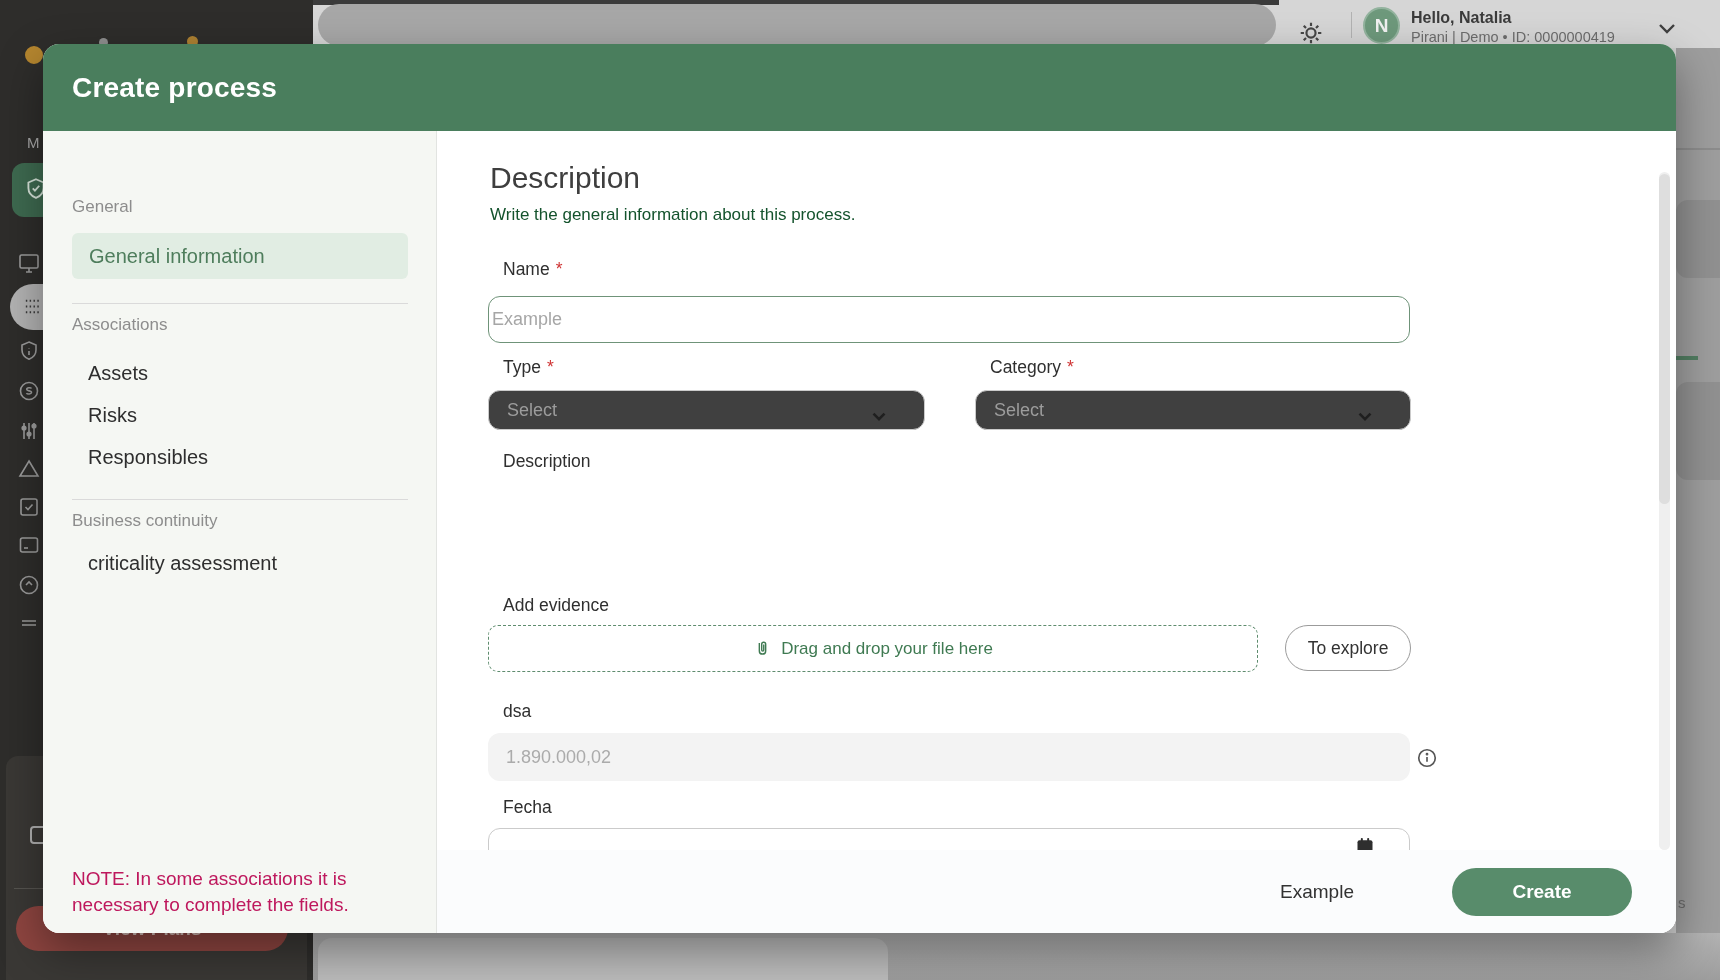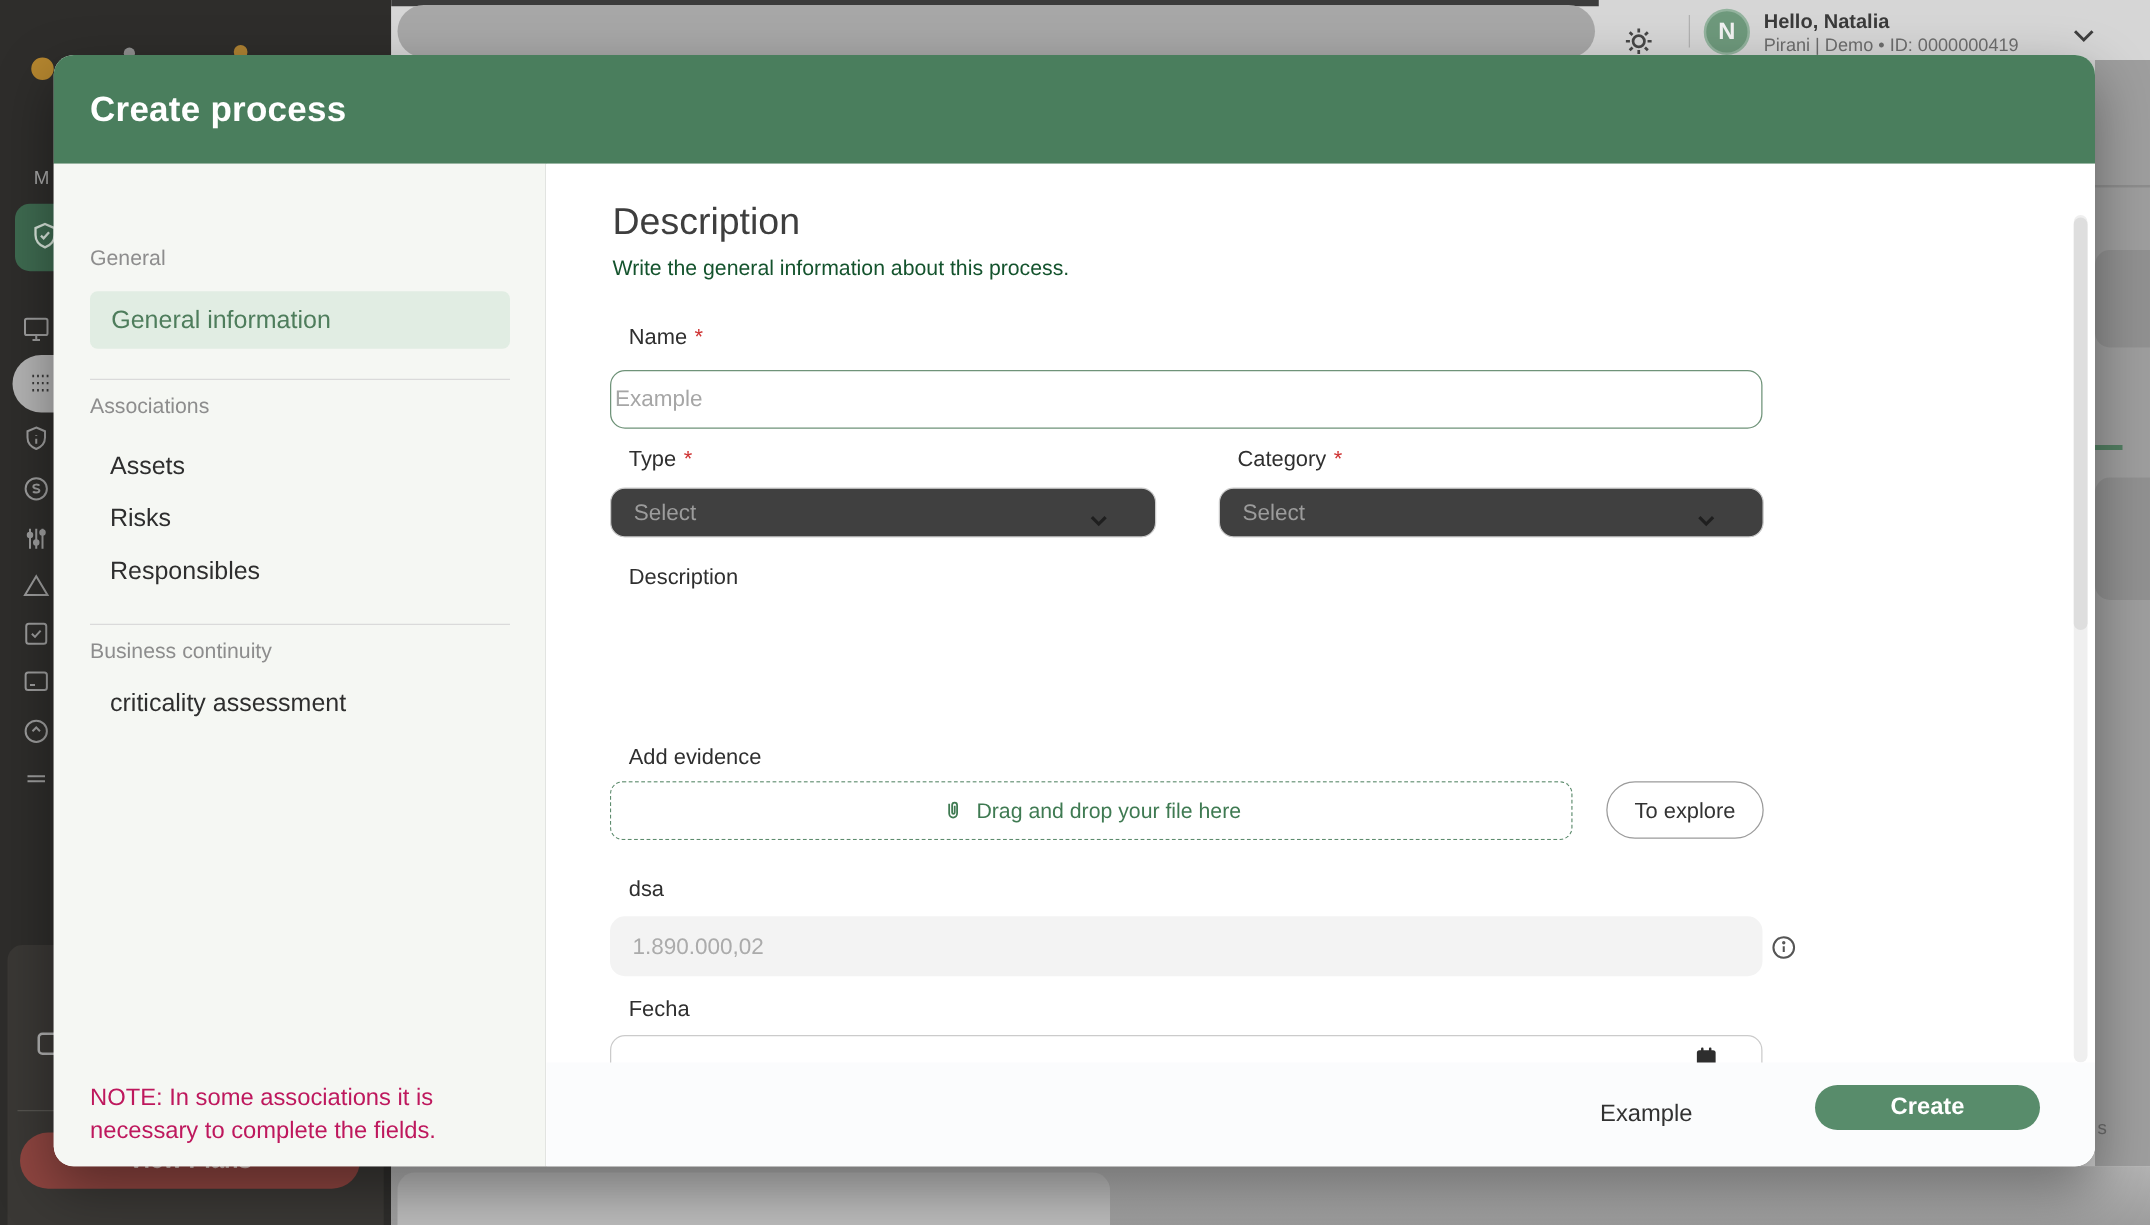--- a/index.html
+++ b/index.html
@@ -87,21 +87,21 @@
   .dsa-input::placeholder { color:#ababab; }
   .info-icon { left:979px; top:616px; width:22px; height:22px; color:#555; cursor:pointer; }
   .fecha-input { left:51px; top:697px; width:922px; height:48px; border:1px solid #cbcbcb; border-radius:12px;
     padding-left:18px; font-size:18px; color:#333; background:#fff; }
   .calendar-icon { left:918px; top:705px; width:20px; height:20px; color:#2e2e2e; cursor:pointer; }
   .scrollbar { left:1222px; top:41px; width:11px; height:678px; background:#efefef; border-radius:6px; }
   .scroll-thumb { position:absolute; left:0; top:2px; width:11px; height:330px; background:#dedede; border-radius:6px; cursor:pointer; }
   .footer { left:0; right:0; bottom:0; height:83px; background:#fbfcfd; border-radius:0 0 16px 0; }
   .cancel-btn { left:820px; top:24px; width:120px; height:36px; background:none; border:none; font-size:19px;
     color:#323232; cursor:pointer; text-align:center; }
-  .create-btn { left:1015px; top:18px; width:180px; height:36px; border-radius:24px; border:none; background:#588C6B;
+  .create-btn { left:1015px; top:18px; width:180px; height:48px; border-radius:24px; border:none; background:#588C6B;
     color:#fff; font-size:19px; font-weight:bold; cursor:pointer; }
 </style>
 </head>
 <body>
 
 <div class="screen">
 
   <div class="abs bg-sidebar">
     <div class="abs logo-ring"></div>
     <div class="abs bg-dot dot-gray"></div>

